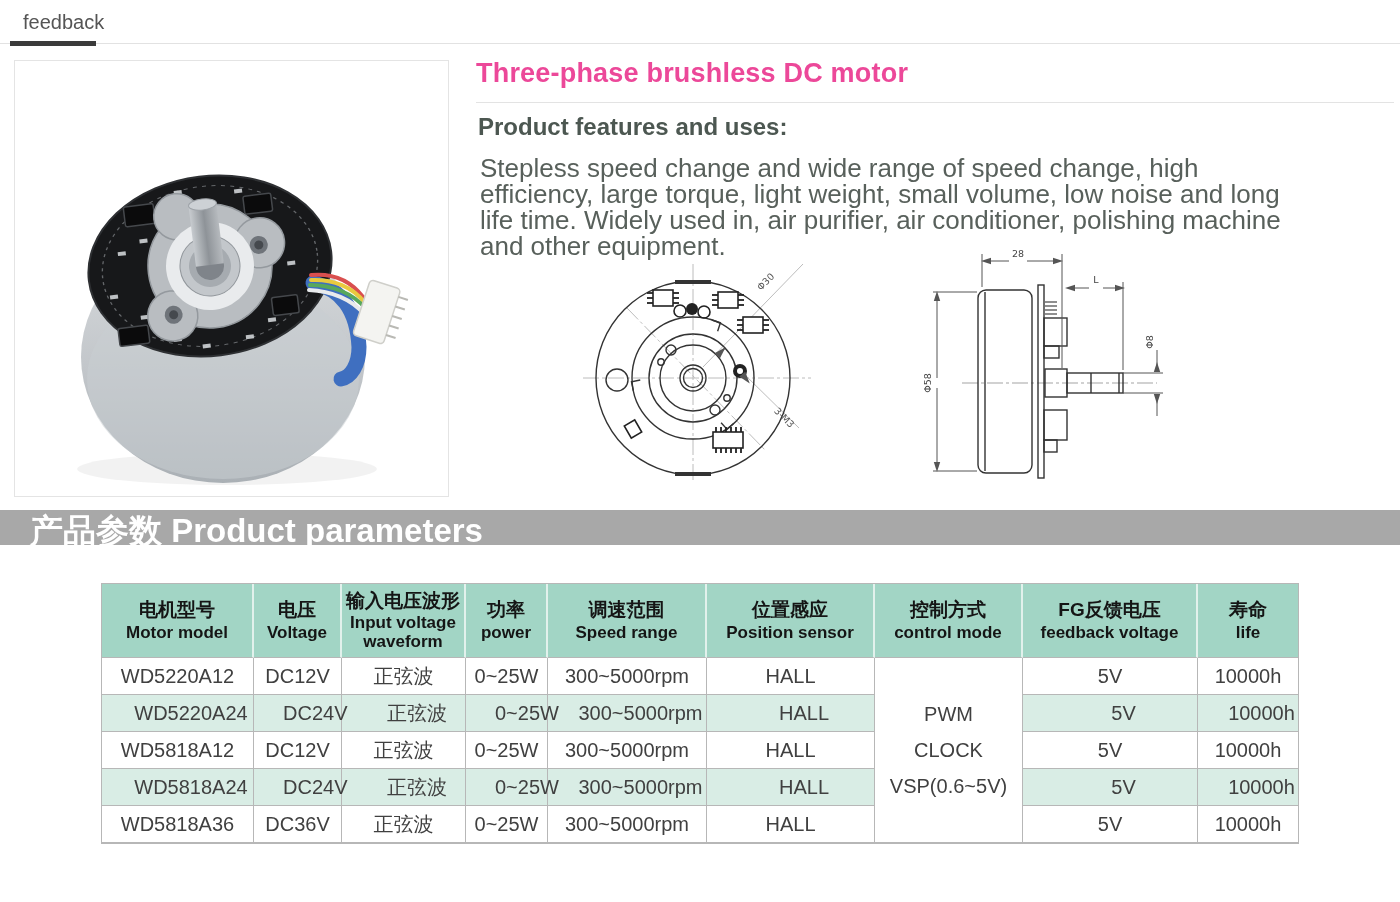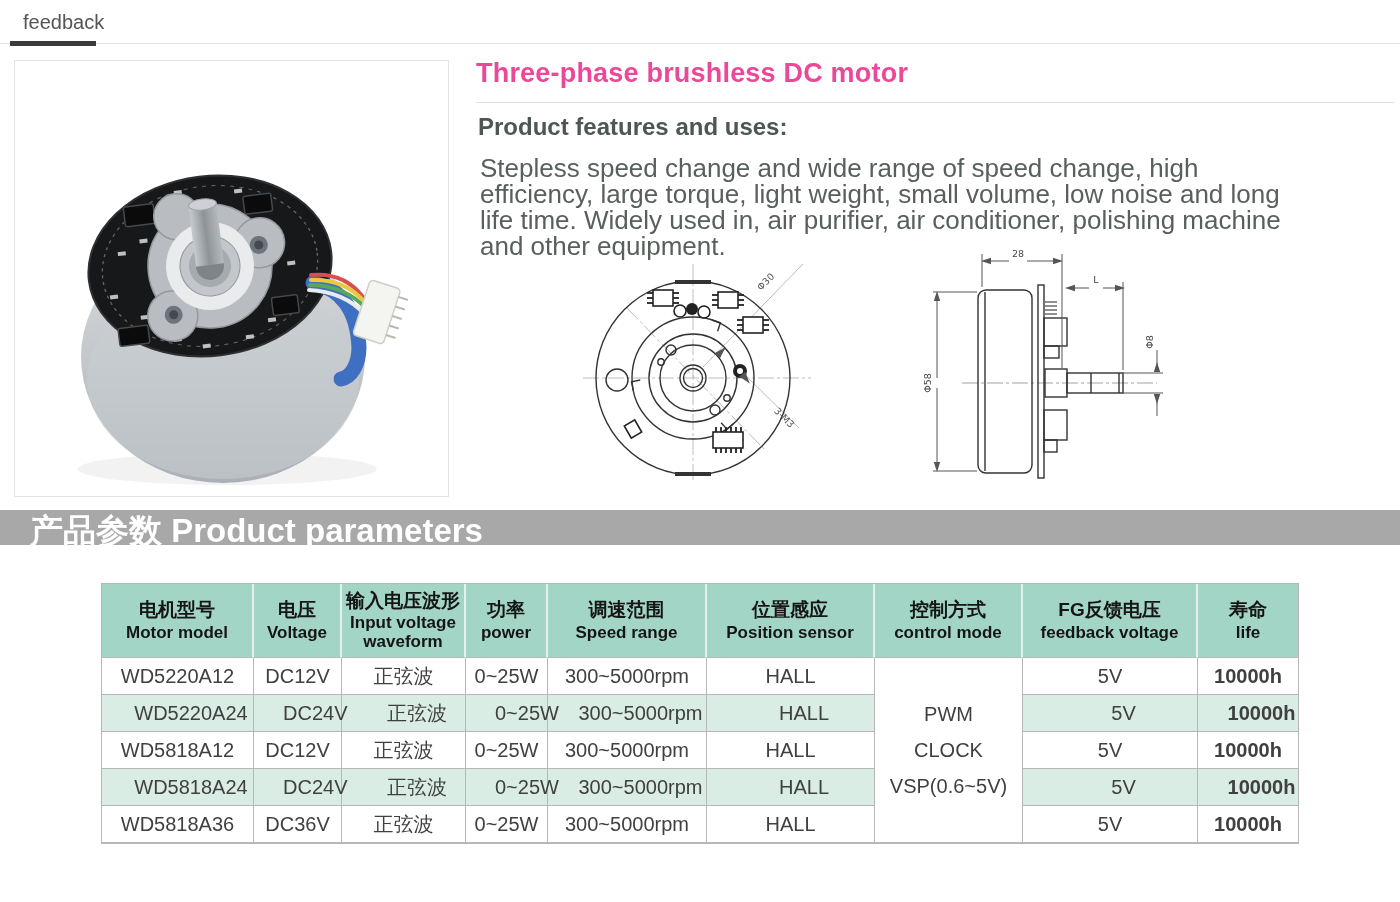--- a/index.html
+++ b/index.html
@@ -40,21 +40,21 @@
     background:#a2d5c5; height:74px; padding:2px 2px; text-align:center; vertical-align:middle;
     color:#151515; border-right:2px solid #e2f1ec; border-bottom:1px solid #b7b7b7; font-weight:bold;
   }
   .param-table th:last-child { border-right:none; }
   .th-zh { font-size:19px; line-height:1.2; }
   .th-en { font-size:17px; line-height:1.12; margin-top:1px; }
   .param-table td {
     height:37px; text-align:center; vertical-align:middle; font-size:20px; color:#404040;
     background:#fff; border-right:1px solid #b7b7b7; border-bottom:1px solid #b7b7b7; padding:0 2px;
   }
-  .param-table td:last-child { border-right:none;font-weight:bold; }
+  .param-table td:last-child { border-right:none; }
   .param-table tr.alt td { background:#d9ede5;padding-left:29px; }
   .param-table td.control-cell { background:#fff; }
   .control-lines { display:flex; flex-direction:column; justify-content:center; gap:13px; font-size:20px; }
 </style>
 </head>
 <body>
 
 <div class="tabbar">
   <div class="tab">feedback</div>
   <div class="tab-indicator"></div>

